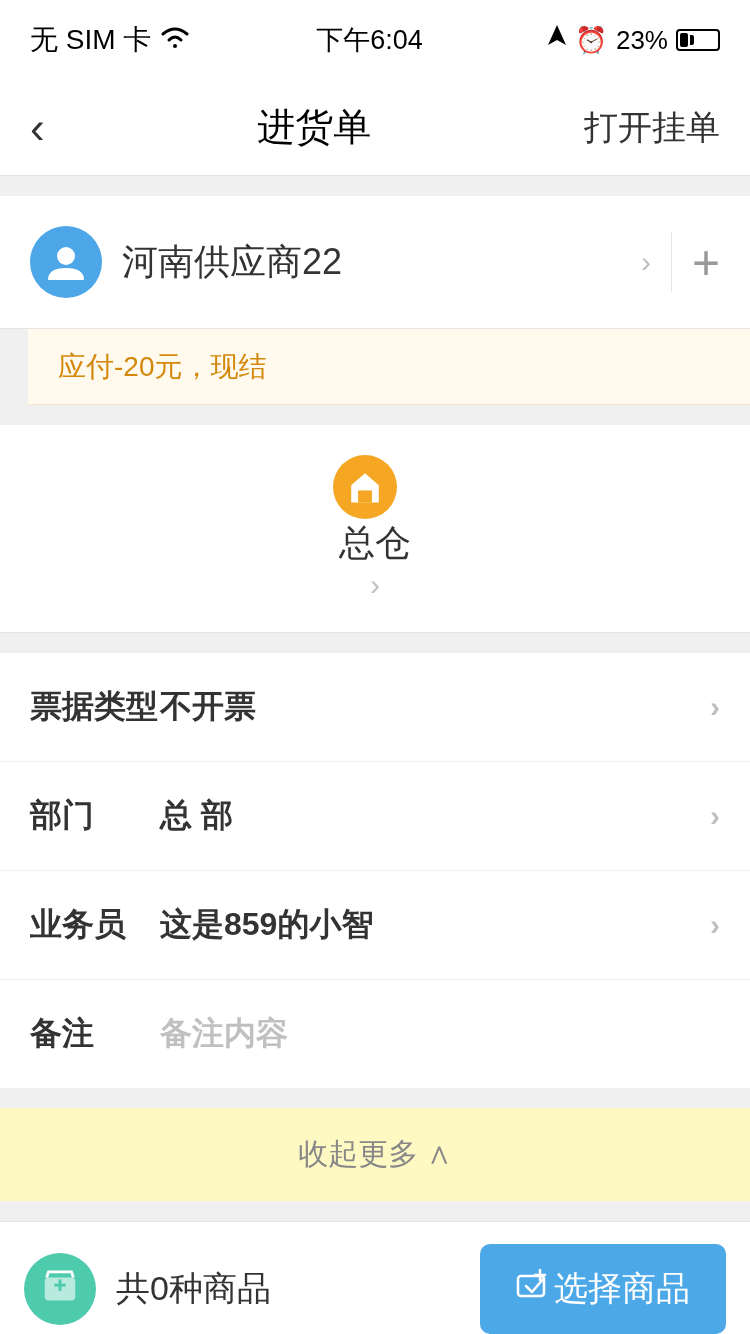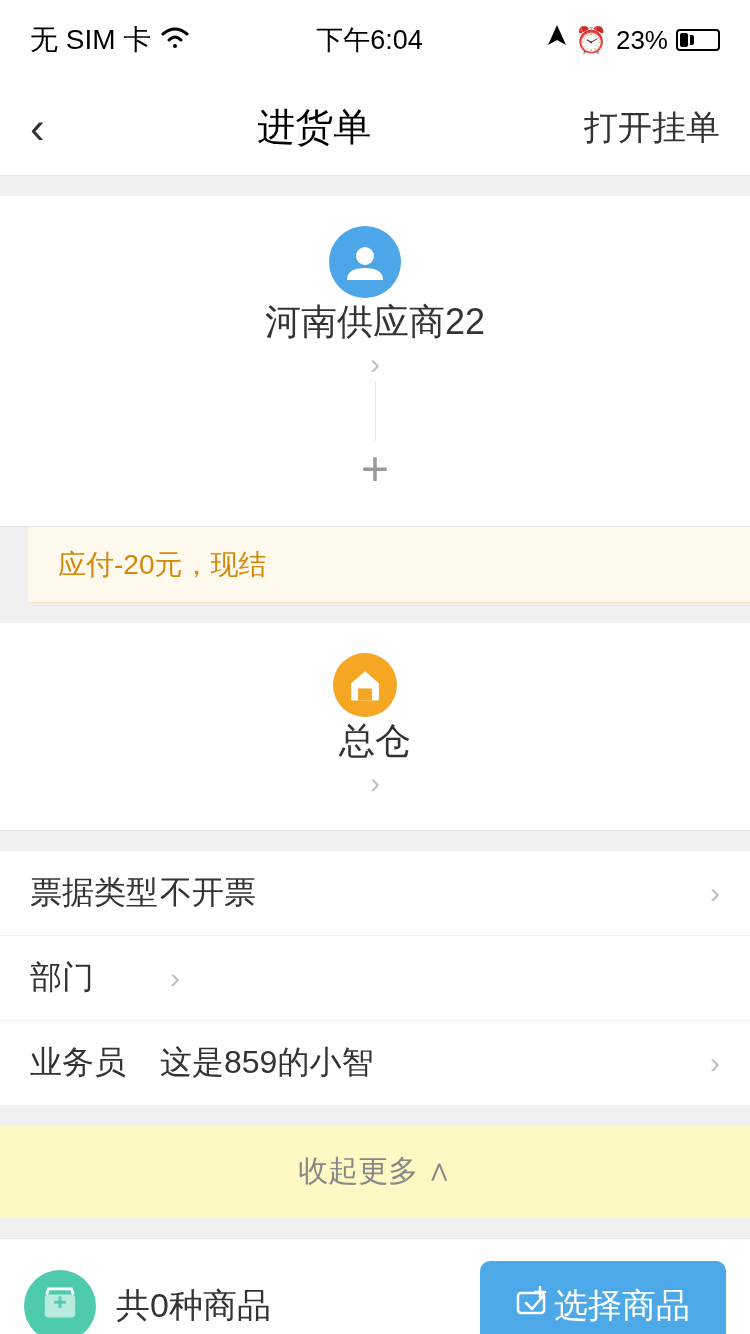--- a/index.html
+++ b/index.html
@@ -54,21 +54,20 @@
     }
 
     
     .supplier-row {
       width: 750px;
       background: #fff;
       display: flex;
       align-items: center;
       padding: 30px;
       border-bottom: 1px solid #e5e5e5;
-      flex-direction: column;
     }
     .supplier-avatar {
       width: 72px;
       height: 72px;
       border-radius: 50%;
       background: #4da6e8;
       display: flex;
       align-items: center;
       justify-content: center;
       margin-right: 20px;
@@ -122,22 +121,23 @@
     .arrow-icon { color: #c0c0c0; font-size: 30px; }
 
     
     .form-section {
       background: #fff;
       margin-top: 20px;
     }
     .form-row {
       display: flex;
       align-items: center;
-      padding: 20px 30px;
+      padding: 32px 30px;
       border-bottom: 1px solid #f0f0f0;
+      font-weight: bold;
     }
     .form-row:last-child { border-bottom: none; }
     .form-label {
       font-size: 32px;
       color: #333;
       width: 130px;
       flex-shrink: 0;
     }
     .form-value {
       flex: 1;
@@ -274,29 +274,34 @@
 <div class="form-section">
 
   <div class="form-row">
     <span class="form-label">票据类型</span>
     <span class="form-value">不开票</span>
     <span class="form-arrow">›</span>
   </div>
 
   <div class="form-row">
     <span class="form-label">部门</span>
+    <span class="form-value">总 部</span>
     <span class="form-arrow">›</span>
   </div>
 
   <div class="form-row">
     <span class="form-label">业务员</span>
     <span class="form-value">这是859的小智</span>
     <span class="form-arrow">›</span>
   </div>
 
+  <div class="form-row">
+    <span class="form-label">备注</span>
+    <span class="form-value placeholder">备注内容</span>
+  </div>
 </div>
 
 <div class="collapse-row">
   <span class="collapse-text">收起更多 ∧</span>
 </div>
 
 <div class="bottom-bar">
   <div class="product-icon">
     <svg viewBox="0 0 44 44">
       <rect x="6" y="10" width="32" height="24" rx="4" fill="#fff" opacity="0.6"></rect>

